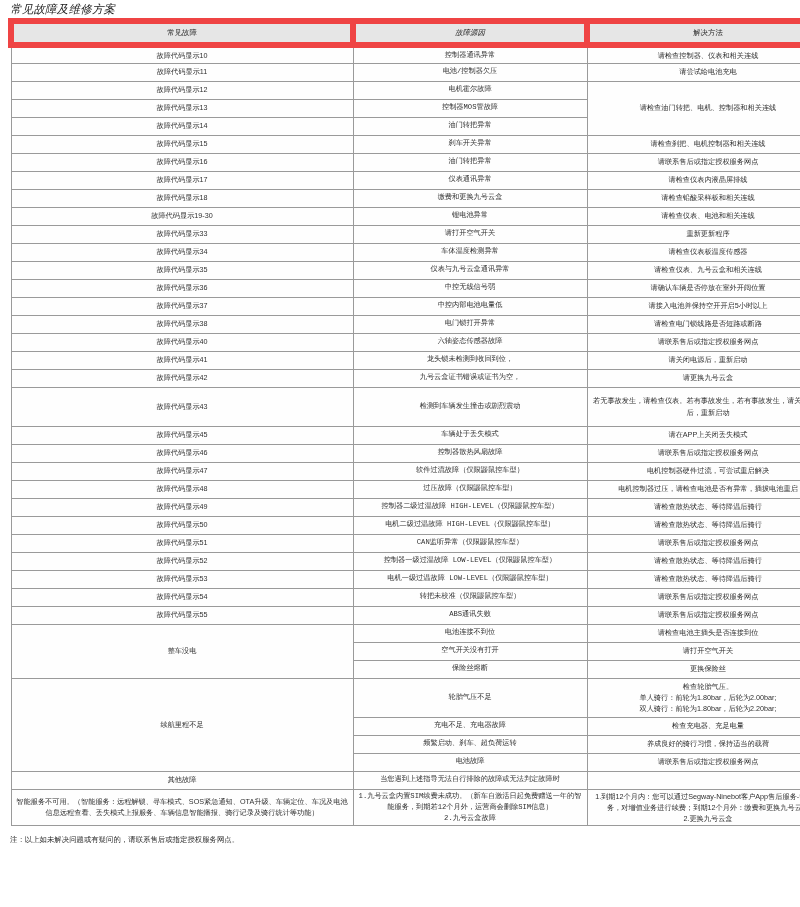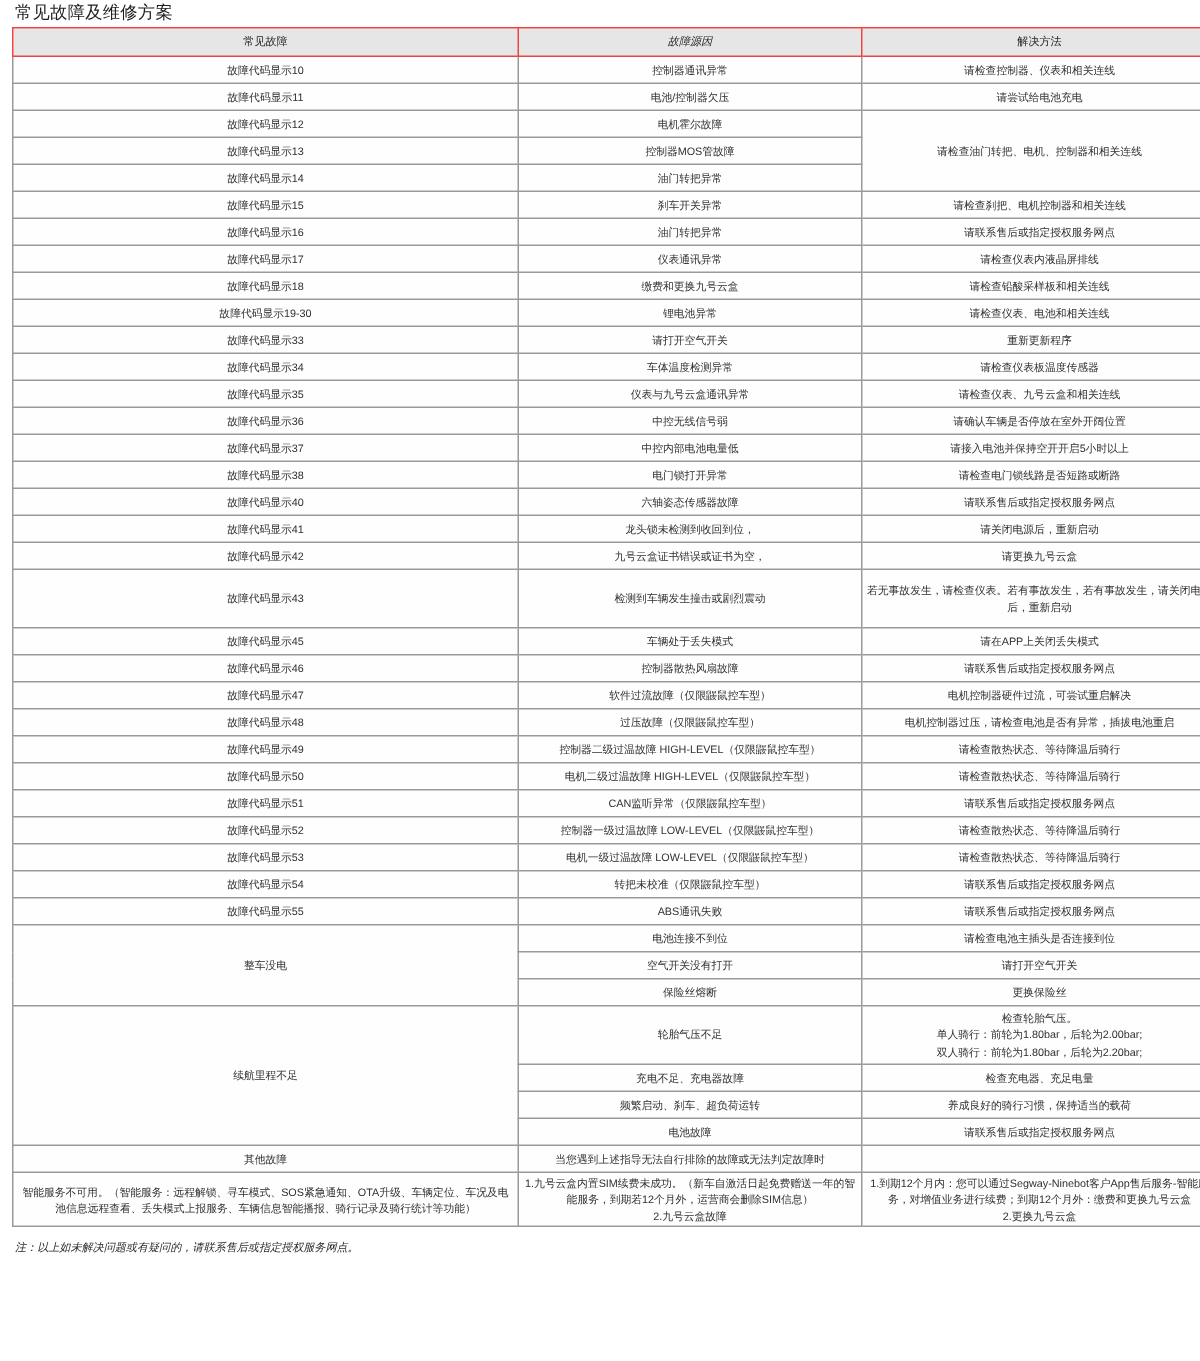--- a/index.html
+++ b/index.html
@@ -5,21 +5,21 @@
   html,body{margin:0;padding:0;background:#ffffff;}
   body{
     width:800px;height:907px;
     font-family:"Liberation Sans","DejaVu Sans",sans-serif;
     color:#2b2b2b;
     -webkit-font-smoothing:antialiased;
   }
   .page{width:800px;height:907px;position:relative;box-sizing:border-box;padding:0 8px;}
   .doc-title{
     font-size:11.5px;line-height:14px;color:#1d1d1d;
-    padding:2px 0 2px 2px;letter-spacing:.2px;
+    padding:2px 0 2px 2px;letter-spacing:.2px;font-style:italic;
   }
   table.faq{
     border-collapse:collapse;
     width:784px;
     table-layout:fixed;
     margin:0;
   }
   table.faq td,table.faq th{
     border:1px solid #9a9a9a;
     font-size:7.2px;
@@ -30,36 +30,35 @@
     color:#2f2f2f;
     font-weight:normal;
     word-break:break-all;
     background:#fefefe;
   }
   table.faq thead th{
     background:#e6e6e6;
     height:16px;
     font-size:7.4px;
     color:#262626;
-    border:1px solid #ef4444;
+    border:6px solid #ef4444;
   }
   td.c1{width:330px;}
-  td.c2{width:222px;}
+  td.c2{width:222px;font-family:Liberation Mono, monospace;}
   td.c3{width:230px;}
   th.c1{width:330px;}
   th.c2{width:222px;font-style:italic;}
   th.c3{width:230px;}
   tr.r{height:18px;}
   td.tall{height:36px;}
   td.just{text-align:justify;text-align-last:center;line-height:1.75;padding:2px 4px;}
   td.just2{text-align:left;line-height:1.8;padding:2px 4px;}
   .note{
     font-size:7.4px;line-height:14px;color:#2b2b2b;
     padding:7px 0 0 2px;
-    font-style:italic;
   }
   .multi{line-height:1.8;}
 </style>
 </head>
 <body>
 
 <div class="page">
 
   <div class="doc-title">常见故障及维修方案</div>
 

